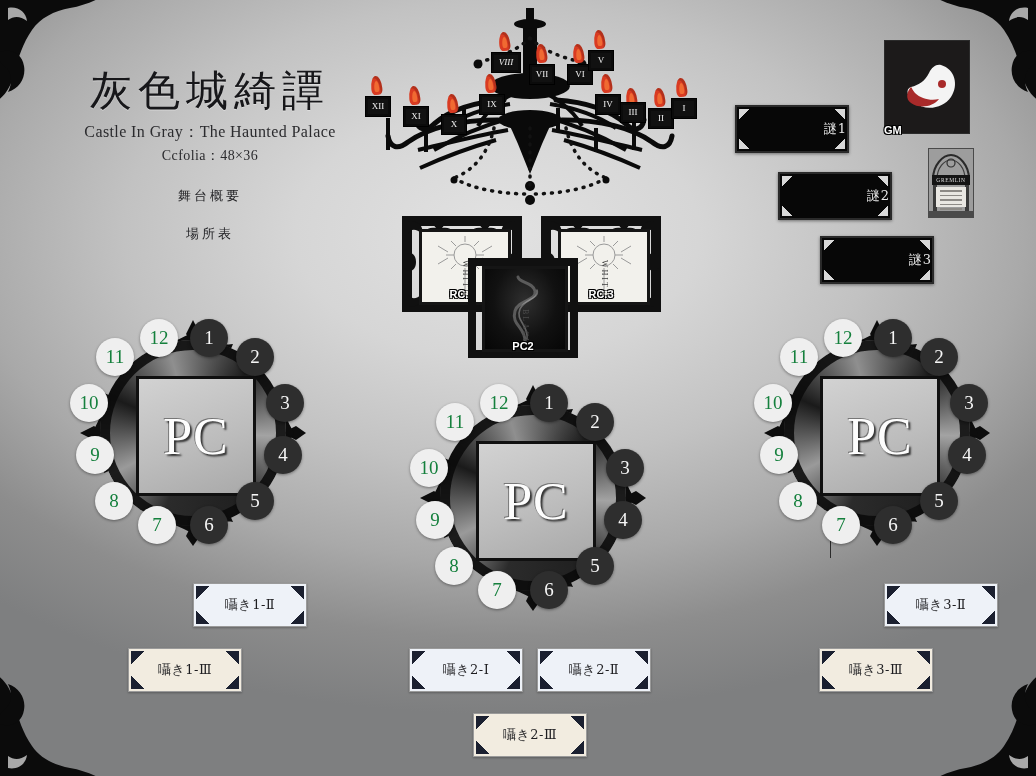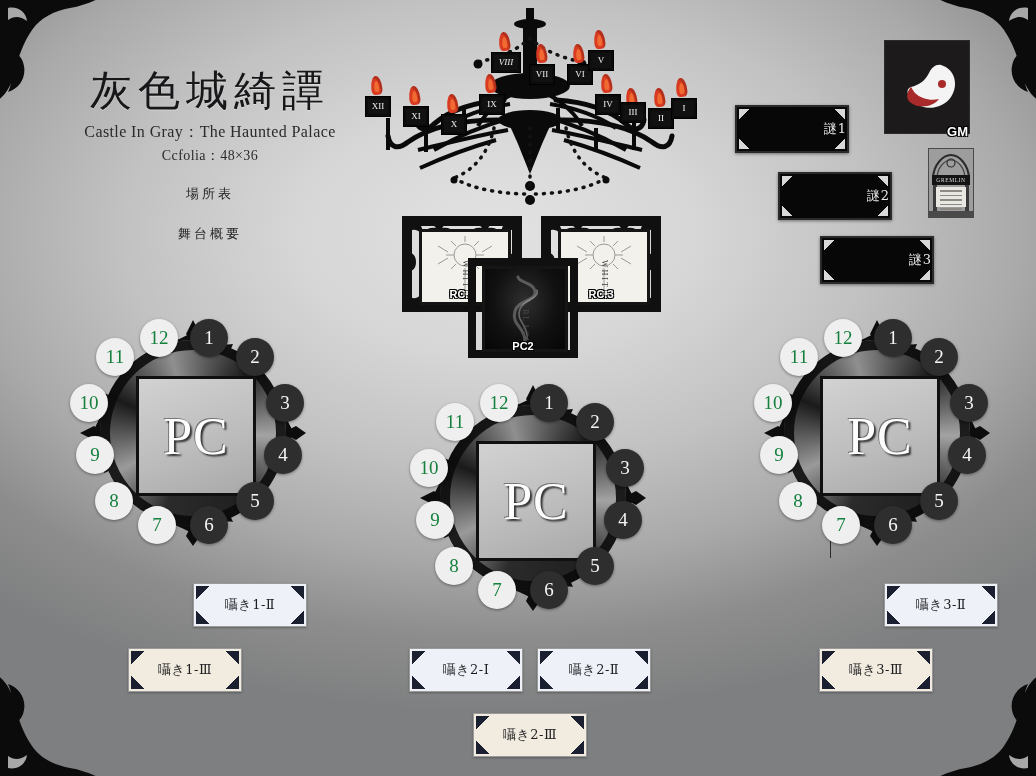--- a/index.html
+++ b/index.html
@@ -84,22 +84,22 @@
       linear-gradient(135deg, #d8d8d8 0 38%, transparent 38%);
   }
   .cnr.tl{left:2px;top:2px;}
   .cnr.tr{right:2px;top:2px;transform:scaleX(-1);}
   .cnr.bl{left:2px;bottom:2px;transform:scaleY(-1);}
   .cnr.br{right:2px;bottom:2px;transform:scale(-1,-1);}
 
   
   #gm-avatar{position:absolute;left:884px;top:40px;width:84px;height:92px;
     background:#1c1a1a;border:1px solid #2b2b2b;}
-  #gm-label{position:absolute;left:884px;top:124px;width:84px;text-align:right;
-    color:#fff;font-size:13px;font-weight:bold;font-family:"Liberation Sans",sans-serif;
+  #gm-label{position:absolute;left:884px;top:124px;width:84px;text-align:left;
+    color:#fff;font-size:11px;font-weight:bold;font-family:"Liberation Sans",sans-serif;
     text-shadow:-1px -1px 0 #000,1px -1px 0 #000,-1px 1px 0 #000,1px 1px 0 #000;}
   #gremlin-card{position:absolute;left:928px;top:148px;width:44px;height:68px;
     background:linear-gradient(#b9b9b9,#8f8f8f 40%,#6d6d6d);
     border:1px solid #4a4a4a;overflow:hidden;}
   #gremlin-card .band{position:absolute;left:3px;right:3px;top:26px;height:10px;
     background:#141414;color:#ddd;font-size:5.5px;letter-spacing:.6px;
     text-align:center;line-height:10px;font-family:"Liberation Serif",serif;}
   #gremlin-card .plate{position:absolute;left:7px;right:7px;top:38px;bottom:10px;
     background:#e9e7e2;}
   #gremlin-card .plate i{display:block;height:1.5px;background:#8d8a86;margin:3px 4px;}
@@ -176,22 +176,22 @@
   <svg class="corner c-br" viewBox="0 0 108 108">
     <path fill="#0b0b0b" d="M0,0 L108,0 C96,6 86,10 74,12 C58,15 44,22 36,34 C27,47 22,62 18,78 C15,90 10,99 0,106 Z"></path>
     <path fill="#0b0b0b" d="M4,56 C16,52 26,58 28,70 C30,81 24,92 12,96 C17,86 16,76 8,70 C3,66 2,61 4,56 Z"></path>
     <path fill="#a8a8a8" d="M12,12 C22,10 30,16 31,25 C24,20 18,20 12,24 Z"></path>
   </svg>
 
   <div id="title-block">
     <div id="main-title">灰色城綺譚</div>
     <div id="subtitle-en">Castle In Gray：The Haunted Palace</div>
     <div id="subtitle-sys">Ccfolia：48×36</div>
+    <div class="mini-link">舞台概要</div>
     <div class="mini-link second">場所表</div>
-    <div class="mini-link">舞台概要</div>
   </div>
 
   <div id="chandelier">
     <svg width="345" height="215" viewBox="0 0 345 215">
       <g fill="none" stroke="#0a0a0a" stroke-width="4">
         <path d="M172,14 v52"></path>
         <path d="M172,78 C150,86 130,100 120,118"></path>
         <path d="M172,78 C194,86 214,100 224,118"></path>
         <path d="M152,96 C126,100 104,108 86,120"></path>
         <path d="M192,96 C218,100 240,108 258,120"></path>

